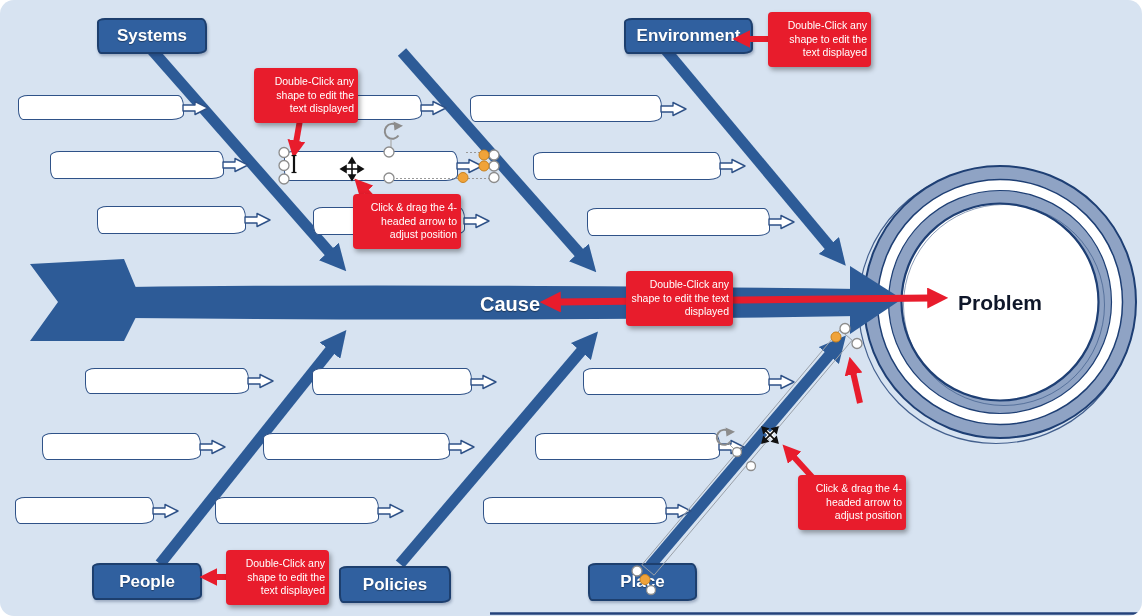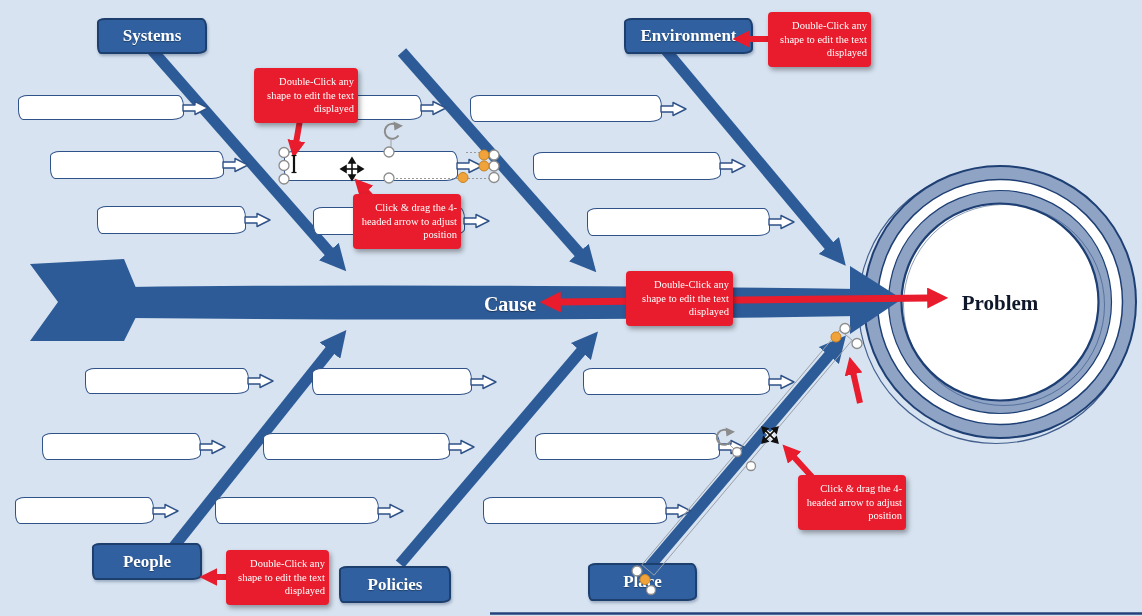--- a/index.html
+++ b/index.html
@@ -1,16 +1,16 @@
 <!DOCTYPE html>
 <html><head>
 <meta charset="utf-8">
 <style>
   html,body{margin:0;padding:0;background:#ffffff;font-family:"Liberation Sans",sans-serif;}
-  .frame{position:relative;width:1142px;height:616px;background:#d7e3f1;border-radius:0;overflow:hidden;font-family:Liberation Serif, serif;}
+  .frame{position:relative;width:1142px;height:616px;background:#d7e3f1;border-radius:14px;overflow:hidden;}
   svg.layer{position:absolute;left:0;top:0;}
   #base-svg{z-index:0;}
   #boxes-layer{position:absolute;left:0;top:0;width:100%;height:100%;z-index:1;pointer-events:none;}
   .cbox{position:absolute;background:#fff;border:1.6px solid #2f5288;
         border-radius:10px 6px 12px 5px / 5px 12px 6px 10px;pointer-events:auto;}
   .cbox svg{position:absolute;right:-27px;top:50%;transform:translateY(-50%);}
   .labels-layer{position:absolute;left:0;top:0;width:100%;height:100%;z-index:2;pointer-events:none;}
   .cat-label{position:absolute;background:#30609f;border:2px solid #1d3f6e;color:#fff;
              font-weight:bold;font-size:17px;display:flex;align-items:center;justify-content:center;
              border-radius:8px 5px 9px 4px / 4px 9px 5px 8px;
@@ -159,21 +159,21 @@
       <div class="cbox" style="left: 483px; top: 497px; width: 182px; height: 25px;">
         <svg width="28" height="18" viewBox="0 0 28 18">
           <path d="M1,6 L13,6 L13,2.5 L26,9 L13,15.5 L13,12 L1,12 Z" fill="#ffffff" stroke="#2f5288" stroke-width="1.4" stroke-linejoin="round"></path>
         </svg>
       </div>
     </div>
 
   <div class="labels-layer">
     <div class="cat-label" style="left:97px;top:18px;width:106px;height:32px;">Systems</div>
     <div class="cat-label" style="left:603px;top:18px;width:125px;height:32px;margin-left:21px;">Environment</div>
-    <div class="cat-label" style="left:92px;top:543px;width:106px;height:33px;">People</div>
+    <div class="cat-label" style="left:92px;top:563px;width:106px;height:33px;">People</div>
     <div class="cat-label" style="left:339px;top:566px;width:108px;height:33px;">Policies</div>
     <div class="cat-label" style="left:588px;top:563px;width:105px;height:34px;">Place</div>
     <div class="spine-label" style="left:470px;top:293px;width:80px;text-align:center;">Cause</div>
     <div class="effect-label" style="left:930px;top:291px;width:140px;">Problem</div>
   </div>
 
   <svg id="overlay-svg" class="layer" width="1142" height="616">
 
     <line x1="558" y1="302" x2="930" y2="298" stroke="#e81c2c" stroke-width="7" marker-start="url(#mredS)" marker-end="url(#mred)"></line>
 

